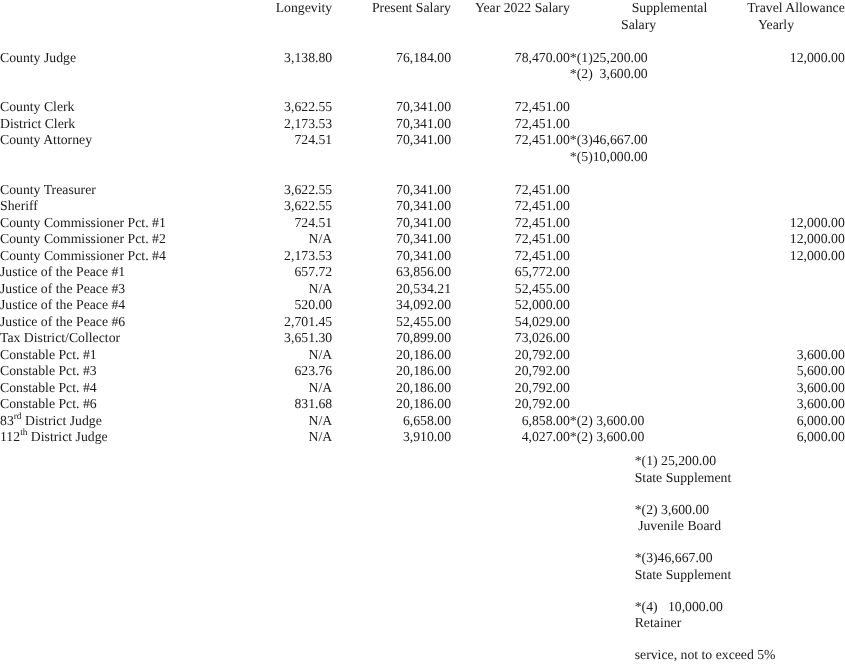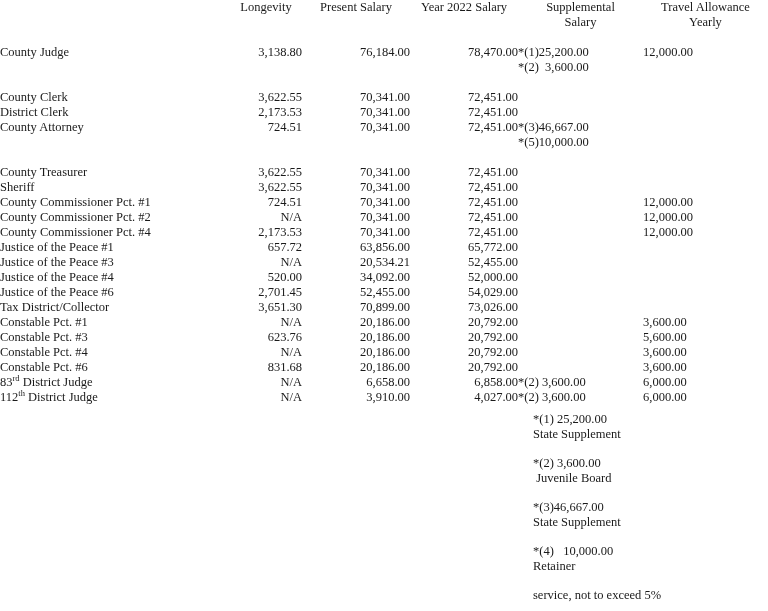--- a/index.html
+++ b/index.html
@@ -42,53 +42,53 @@
   
   col.c-office { width: 230px; }
   col.c-long   { width: 72px;  }
   col.c-pres   { width: 108px; }
   col.c-y2022  { width: 108px; }
   col.c-supp   { width: 125px; }
   col.c-travel { width: 125px; }
 
   
   .hdr td {
-    text-align: center;
+    text-align: right;
     vertical-align: top;
     line-height: 15px;
   }
   .hdr .office-head { text-align: left; }
   .hdr-line2 td { text-align: center; }
   .spacer-row td { height: 7px; line-height: 7px; }
 
   .office  { text-align: left; padding-left: 3px; }
   .num     { text-align: right; padding-right: 8px; }
   .supp    { text-align: left; padding-left: 10px; }
-  .travel  { text-align: left; padding-right: 6px; }
+  .travel  { text-align: right; padding-right: 6px; }
 
   .blankrow td { height: 11px; line-height: 11px; }
   .tight td { height: 15px; }
 
   sup {
     font-size: 0.68em;
     vertical-align: super;
     line-height: 0;
   }
 
   
   .footnotes {
     position: absolute;
     left: 533px;
     top: 412px;
     font-size: 12.5px;
     line-height: 15px;
     width: 235px;
   }
   .fn-group { margin-bottom: 14px; }
-  .fn-line { white-space: pre; }
+  .fn-line { white-space: pre; margin-left: 44px; }
 </style>
 </head>
 <body>
 
 <div class="sheet">
 
   <table class="salary">
     <colgroup>
       <col class="c-office">
       <col class="c-long">

